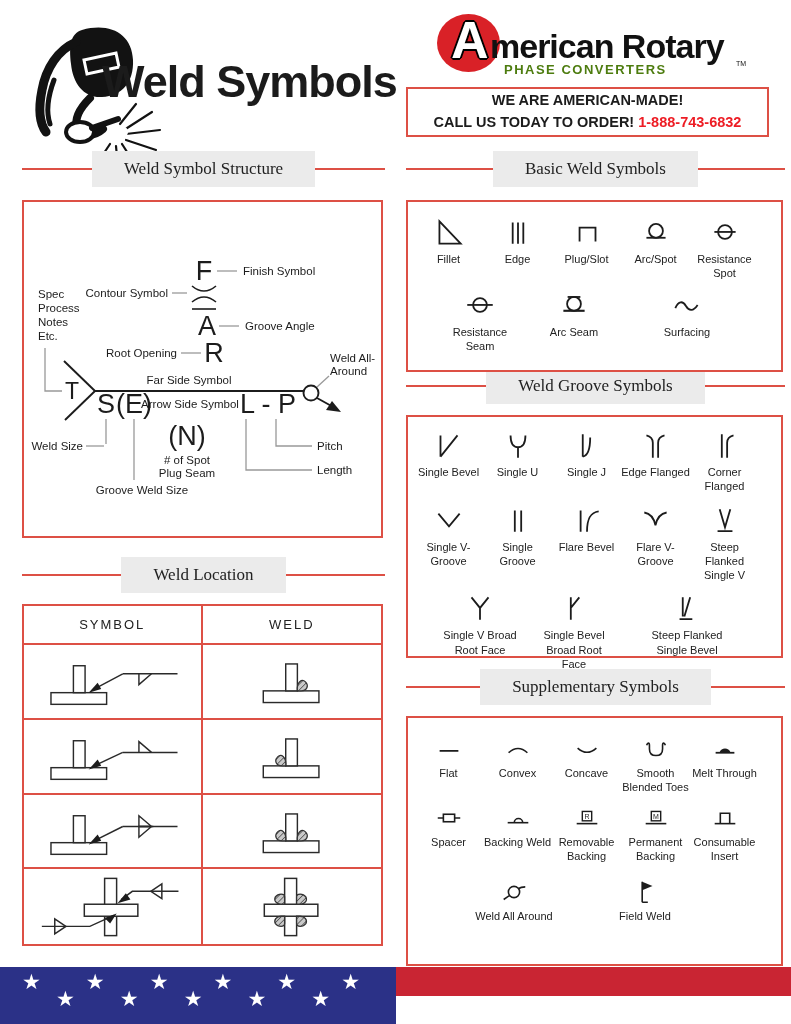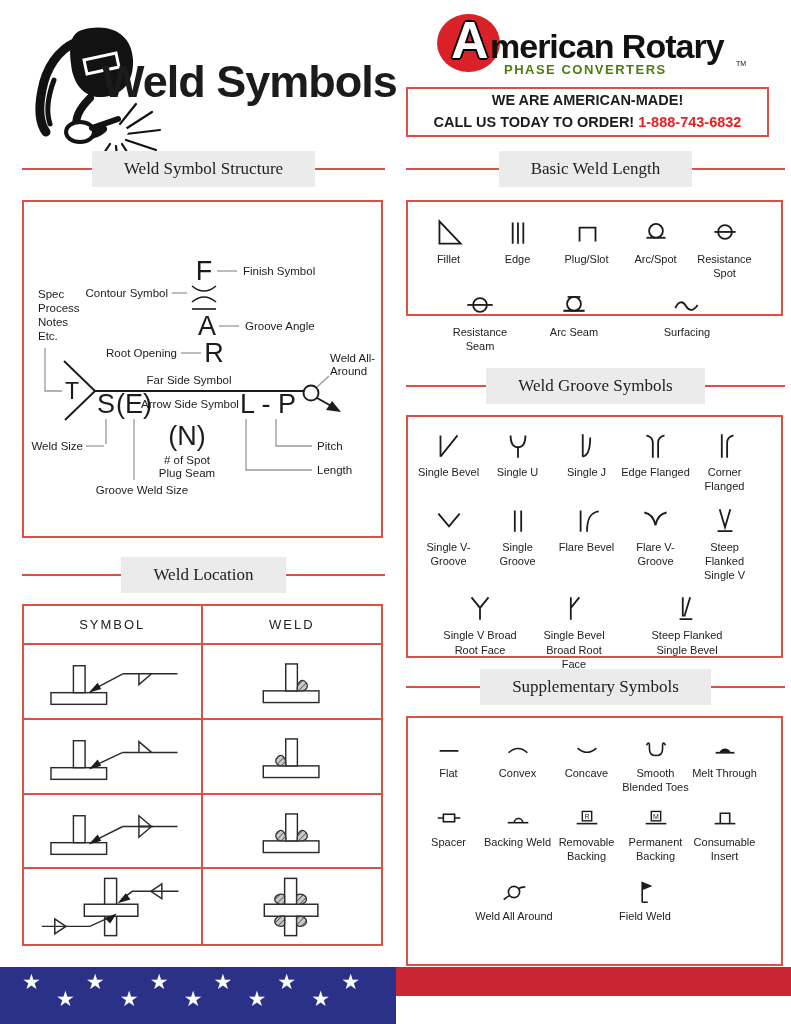--- a/index.html
+++ b/index.html
@@ -103,21 +103,21 @@
     <div>
       <span>CALL US TODAY TO ORDER!</span>
       <span class="phone">1-888-743-6832</span>
     </div>
   </div>
 
   <div class="sec-head" style="left:22px;top:155px;width:363px">
     <span>Weld Symbol Structure</span>
   </div>
   <div class="sec-head" style="left:406px;top:155px;width:379px">
-    <span>Basic Weld Length</span>
+    <span>Basic Weld Symbols</span>
   </div>
   <div class="sec-head" style="left:406px;top:372px;width:379px">
     <span>Weld Groove Symbols</span>
   </div>
   <div class="sec-head" style="left:22px;top:561px;width:363px">
     <span>Weld Location</span>
   </div>
   <div class="sec-head" style="left:406px;top:673px;width:379px">
     <span>Supplementary Symbols</span>
   </div>
@@ -172,21 +172,21 @@
       <text x="163" y="275" font-size="11.5" text-anchor="middle">Plug Seam</text>
       <text x="59" y="248" font-size="11.5" text-anchor="end">Weld Size</text>
       <text x="118" y="292" font-size="11.5" text-anchor="middle">Groove Weld Size</text>
       <text x="293" y="272" font-size="11.5">Length</text>
       <text x="293" y="248" font-size="11.5">Pitch</text>
       <text x="306" y="160" font-size="11.5">Weld All-</text>
       <text x="306" y="173" font-size="11.5">Around</text>
     </svg>
   </div>
 
-  <div class="box" style="left:406px;top:200px;width:377px;height:116px">
+  <div class="box" style="left:406px;top:200px;width:377px;height:172px">
     <div class="icon-row" style="margin:14px 0 0 6px">
       <div class="cell">
         <svg class="glyph" width="34" height="34" viewBox="0 0 32 32">
           <path d="M7,5 L7,26 L27,26 Z" fill="none" stroke="#1c1c1c" stroke-width="1.7"></path>
           </svg>
         <div class="lbl">Fillet</div>
       </div>
       <div class="cell">
         <svg class="glyph" width="34" height="34" viewBox="0 0 32 32">
           <path d="M11,6 V26 M16,6 V26 M21,6 V26" stroke="#1c1c1c" stroke-width="1.7" fill="none"></path>

